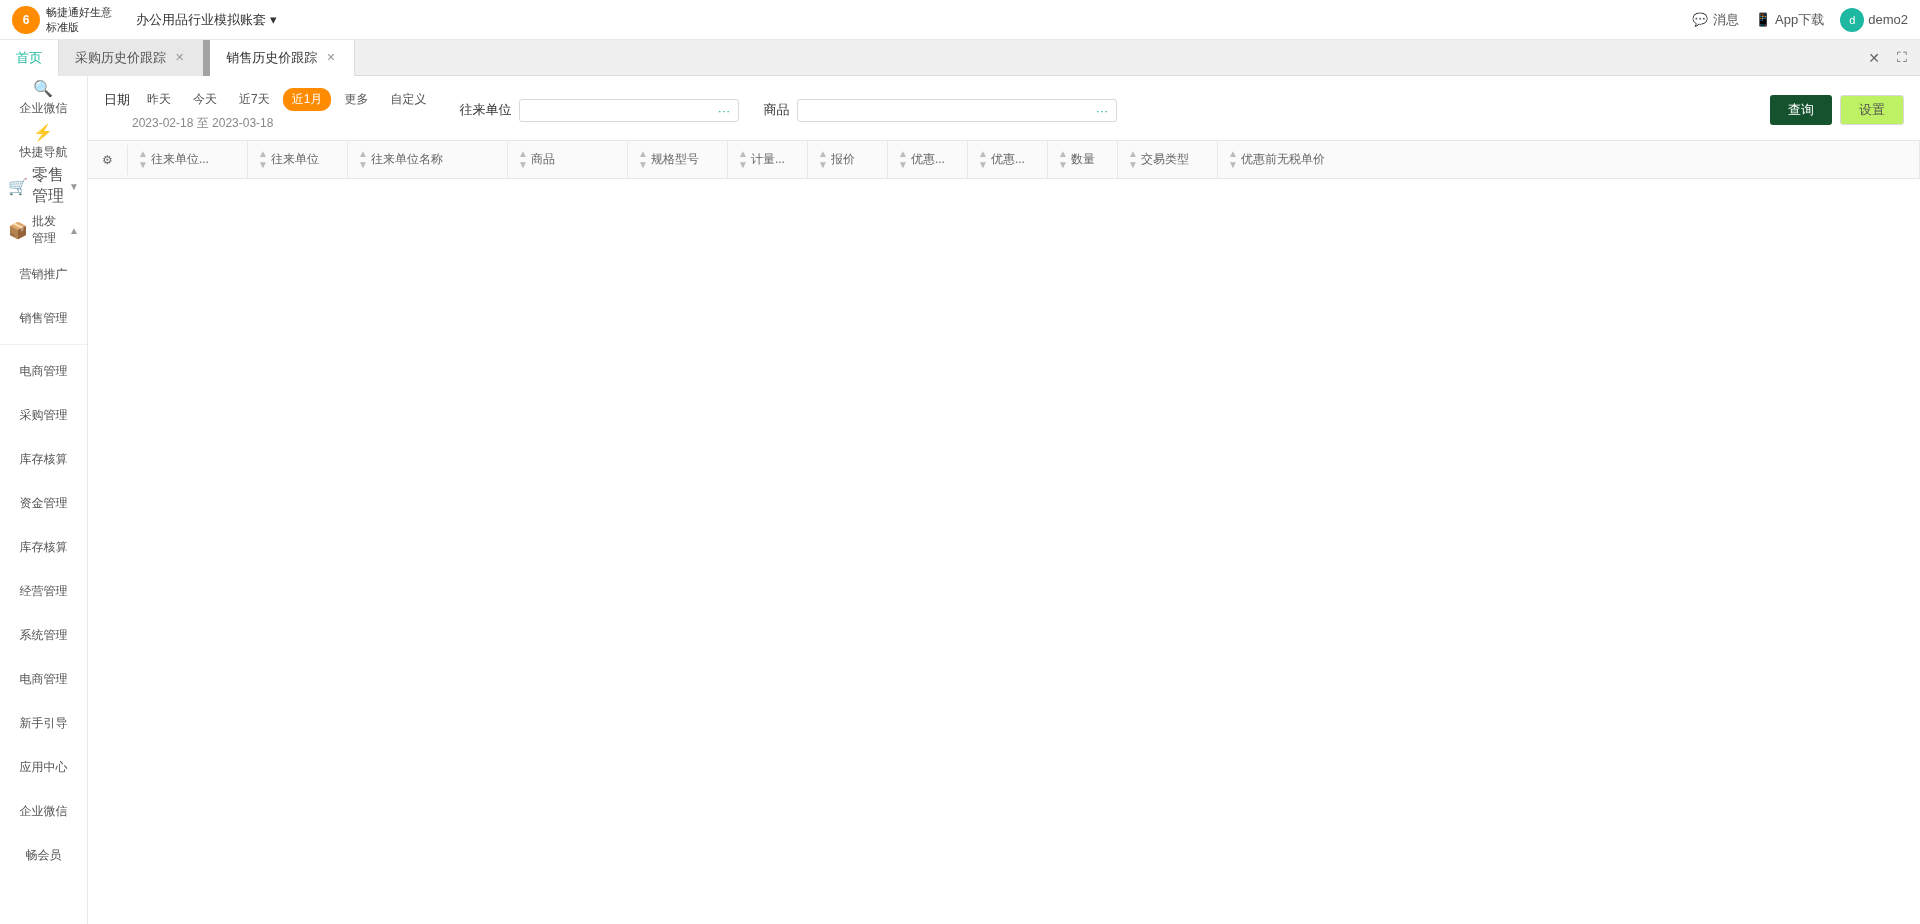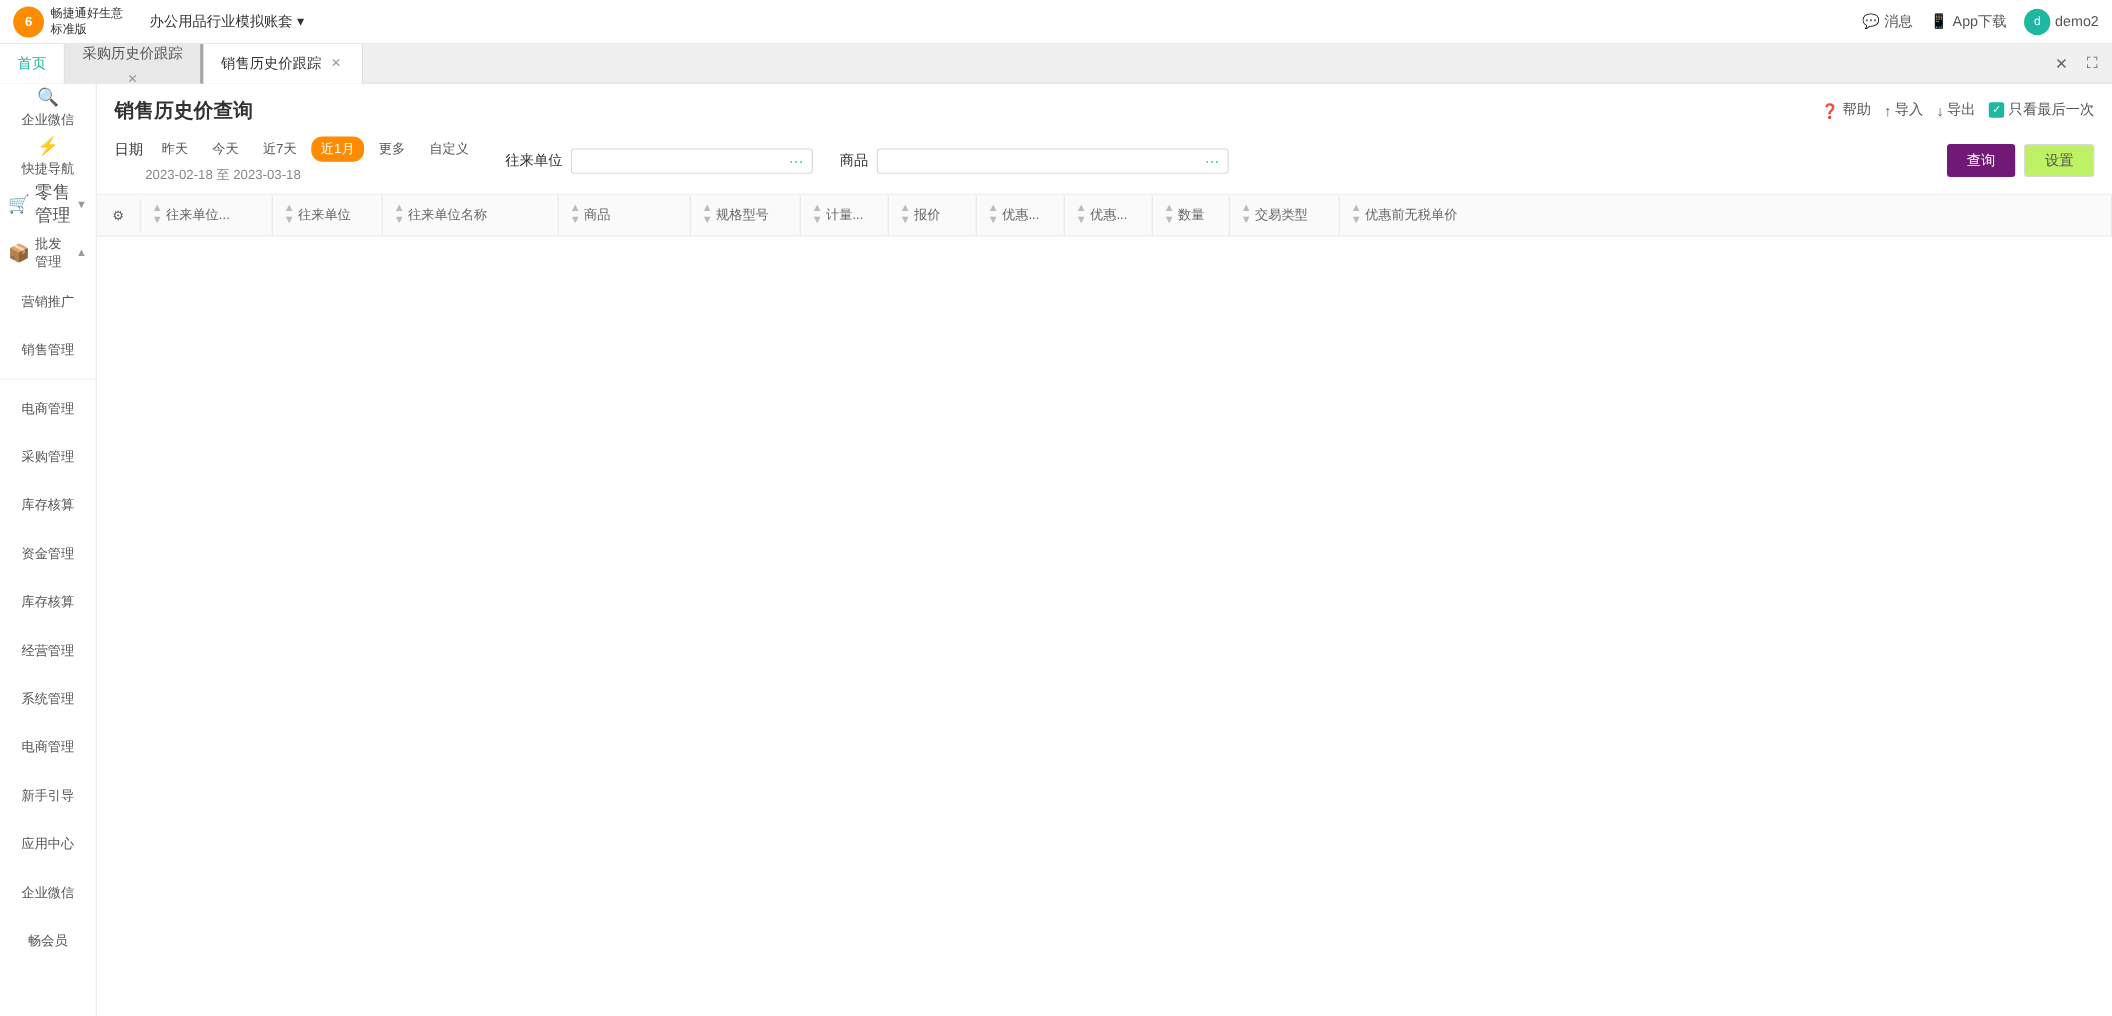--- a/index.html
+++ b/index.html
@@ -12,21 +12,21 @@
     .logo-circle { width: 28px; height: 28px; background: #ff8c00; border-radius: 50%; display: flex; align-items: center; justify-content: center; color: white; font-size: 12px; font-weight: bold; }
     .brand-text { font-size: 11px; color: #333; line-height: 1.3; }
     .workspace-selector { display: flex; align-items: center; gap: 4px; font-size: 13px; color: #333; cursor: pointer; margin-left: 16px; }
     .topbar-right { display: flex; align-items: center; gap: 16px; font-size: 13px; color: #555; }
     .topbar-right-item { display: flex; align-items: center; gap: 4px; cursor: pointer; }
 
     
     .tabbar { height: 36px; background: #f0f0f0; display: flex; align-items: center; padding: 0 0; flex-shrink: 0; border-bottom: 1px solid #ddd; }
     .tab { height: 36px; display: flex; align-items: center; padding: 0 16px; font-size: 13px; cursor: pointer; position: relative; gap: 6px; white-space: nowrap; }
     .tab.home { background: #fff; color: #1eb8a0; border-right: 1px solid #ddd; }
-    .tab.normal { background: #e8e8e8; color: #555; border-right: 3px solid #a3a3a3; flex-direction: column; }
+    .tab.normal { background: #e8e8e8; color: #555; border-right: 7px solid #a3a3a3; }
     .tab.active { background: #fff; color: #333; border-right: 1px solid #ddd; }
     .tab-close { font-size: 11px; color: #999; cursor: pointer; padding: 1px 3px; border-radius: 2px; }
     .tabbar-actions { margin-left: auto; display: flex; align-items: center; gap: 8px; padding-right: 8px; }
     .tabbar-btn { width: 20px; height: 20px; display: flex; align-items: center; justify-content: center; cursor: pointer; color: #666; font-size: 14px; }
 
     
     .main-layout { display: flex; flex: 1; overflow: hidden; }
 
     
     .sidebar { width: 88px; background: #fff; border-right: 1px solid #e8e8e8; display: flex; flex-direction: column; flex-shrink: 0; overflow-y: auto; }
@@ -46,21 +46,21 @@
     .page-actions { display: flex; align-items: center; gap: 12px; font-size: 13px; color: #555; }
     .page-action-item { display: flex; align-items: center; gap: 3px; cursor: pointer; }
     .filter-group { display: flex; align-items: center; gap: 8px; }
     .filter-label { font-size: 13px; color: #333; white-space: nowrap; }
     .date-btns { display: flex; gap: 4px; align-items: center; }
     .date-btn { padding: 2px 8px; font-size: 12px; border-radius: 3px; cursor: pointer; border: 1px solid transparent; color: #555; }
     .date-btn.active { background: #ff8c00; color: white; border-color: #ff8c00; border-radius: 10px; }
     .date-range { font-size: 12px; color: #888; margin-top: 2px; }
     .filter-input { display: flex; align-items: center; border: 1px solid #d9d9d9; border-radius: 3px; padding: 3px 8px; font-size: 13px; min-width: 200px; cursor: pointer; color: #999; background: #fff; }
     .filter-input-dots { color: #1eb8a0; margin-left: auto; }
-    .btn-query { background: #701a75; color: white; border: none; padding: 5px 18px; border-radius: 3px; cursor: pointer; font-size: 13px; }
+    .btn-query { background: #14532d; color: white; border: none; padding: 5px 18px; border-radius: 3px; cursor: pointer; font-size: 13px; }
     .btn-setting { background: #bef264; color: #555; border: 1px solid #d9d9d9; padding: 5px 18px; border-radius: 3px; cursor: pointer; font-size: 13px; }
     .checkbox-teal { width: 14px; height: 14px; background: #1eb8a0; border-radius: 2px; display: flex; align-items: center; justify-content: center; color: white; font-size: 10px; }
 
     
     .table-container { flex: 1; overflow: auto; background: #fff; margin: 0; }
     .table-header { display: flex; align-items: center; background: #fafafa; border-bottom: 1px solid #e8e8e8; position: sticky; top: 0; z-index: 10; }
     .th { padding: 8px 10px; font-size: 12px; color: #666; white-space: nowrap; display: flex; align-items: center; gap: 3px; border-right: 1px solid #e8e8e8; flex-shrink: 0; user-select: none; }
     .th-sort { color: #bbb; font-size: 10px; display: flex; flex-direction: column; gap: 1px; }
     .th-sort span { line-height: 1; }
     .th-gear { width: 40px; justify-content: center; }
@@ -200,41 +200,20 @@
       <span>企业微信</span>
     </div>
     <div class="sidebar-item">
       <span>畅会员</span>
     </div>
   </div>
 
   <div class="content">
 
     <div class="page-header">
-      <div class="page-title-row">
-        <h1 class="page-title">销售历史价查询</h1>
-        <div class="page-actions">
-          <div class="page-action-item">
-            <span>❓</span>
-            <span>帮助</span>
-          </div>
-          <div class="page-action-item">
-            <span>↑</span>
-            <span>导入</span>
-          </div>
-          <div class="page-action-item">
-            <span>↓</span>
-            <span>导出</span>
-          </div>
-          <div class="page-actions-checkbox">
-            <div class="checkbox-teal">✓</div>
-            <span>只看最后一次</span>
-          </div>
-        </div>
-      </div>
 
       <div class="filter-row">
         <div class="filter-date-col">
           <div class="filter-group">
             <span class="filter-label">日期</span>
             <div class="date-btns">
               <span class="date-btn">昨天</span>
               <span class="date-btn">今天</span>
               <span class="date-btn">近7天</span>
               <span class="date-btn active">近1月</span>

